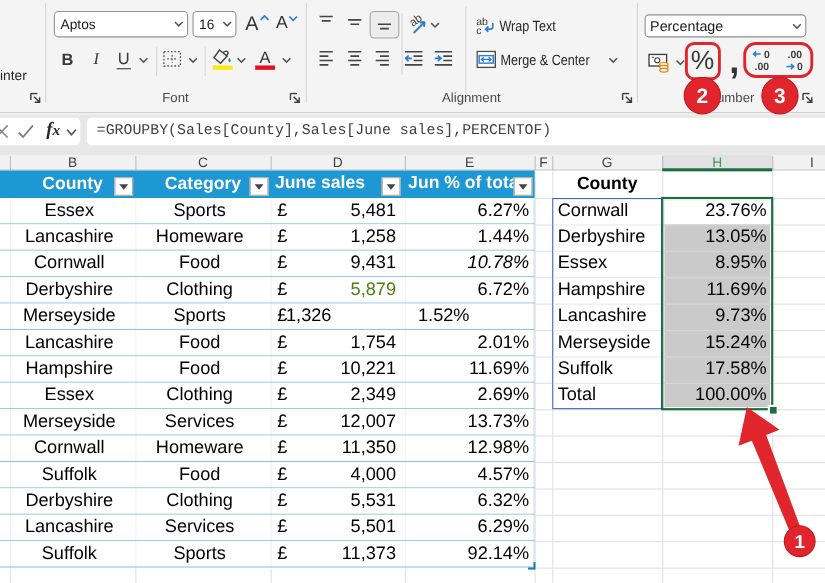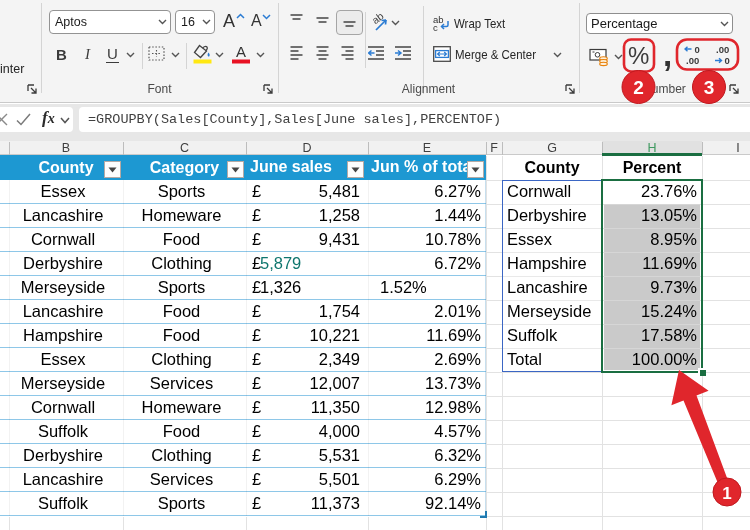--- a/index.html
+++ b/index.html
@@ -273,26 +273,26 @@
 <div class="abs" style="left:6px;top:206px;width:114px;text-align:center;font-size:16.5px;color:#000;">Lancashire</div>
 <div class="abs" style="left:120px;top:206px;width:123px;text-align:center;font-size:16.5px;color:#000;">Homeware</div>
 <div class="abs" style="left:252px;top:206px;font-size:16.5px;color:#000;">£</div>
 <div class="abs" style="left:260px;top:206px;width:100px;text-align:right;font-size:16.5px;color:#000;">1,258</div>
 <div class="abs" style="left:380px;top:206px;width:101px;text-align:right;font-size:16.5px;color:#000;">1.44%</div>
 <div class="abs" style="left:0;top:228px;width:486px;height:24px;border-bottom:1px solid #8ec7e8;background:#fff;"></div>
 <div class="abs" style="left:6px;top:230px;width:114px;text-align:center;font-size:16.5px;color:#000;">Cornwall</div>
 <div class="abs" style="left:120px;top:230px;width:123px;text-align:center;font-size:16.5px;color:#000;">Food</div>
 <div class="abs" style="left:252px;top:230px;font-size:16.5px;color:#000;">£</div>
 <div class="abs" style="left:260px;top:230px;width:100px;text-align:right;font-size:16.5px;color:#000;">9,431</div>
-<div class="abs" style="left:380px;top:230px;width:101px;text-align:right;font-size:16.5px;color:#000;">10.78%</div>
+<div class="abs" style="left:380px;top:230px;width:101px;text-align:right;font-size:16.5px;color:#000;font-style:italic;">10.78%</div>
 <div class="abs" style="left:0;top:252px;width:486px;height:24px;border-bottom:1px solid #8ec7e8;background:#fff;"></div>
 <div class="abs" style="left:6px;top:254px;width:114px;text-align:center;font-size:16.5px;color:#000;">Derbyshire</div>
 <div class="abs" style="left:120px;top:254px;width:123px;text-align:center;font-size:16.5px;color:#000;">Clothing</div>
 <div class="abs" style="left:252px;top:254px;font-size:16.5px;color:#000;">£</div>
-<div class="abs" style="left:260px;top:254px;width:100px;font-size:16.5px;color:#0f766e;">5,879</div>
+<div class="abs" style="left:260px;top:254px;width:100px;text-align:right;font-size:16.5px;color:#4d7c0f;">5,879</div>
 <div class="abs" style="left:380px;top:254px;width:101px;text-align:right;font-size:16.5px;color:#000;">6.72%</div>
 <div class="abs" style="left:0;top:276px;width:486px;height:24px;border-bottom:1px solid #8ec7e8;background:#fff;"></div>
 <div class="abs" style="left:6px;top:278px;width:114px;text-align:center;font-size:16.5px;color:#000;">Merseyside</div>
 <div class="abs" style="left:120px;top:278px;width:123px;text-align:center;font-size:16.5px;color:#000;">Sports</div>
 <div class="abs" style="left:252px;top:278px;font-size:16.5px;color:#000;">£</div>
 <div class="abs" style="left:260px;top:278px;width:100px;text-align:left;font-size:16.5px;color:#000;">1,326</div>
 <div class="abs" style="left:380px;top:278px;width:101px;text-align:left;font-size:16.5px;color:#000;">1.52%</div>
 <div class="abs" style="left:0;top:300px;width:486px;height:24px;border-bottom:1px solid #8ec7e8;background:#fff;"></div>
 <div class="abs" style="left:6px;top:302px;width:114px;text-align:center;font-size:16.5px;color:#000;">Lancashire</div>
 <div class="abs" style="left:120px;top:302px;width:123px;text-align:center;font-size:16.5px;color:#000;">Food</div>
@@ -349,21 +349,20 @@
 <div class="abs" style="left:380px;top:494px;width:101px;text-align:right;font-size:16.5px;color:#000;">92.14%</div>
 <div class="abs" style="left:9px;top:180px;width:1px;height:336px;background:rgba(0,0,0,0.05);"></div>
 <div class="abs" style="left:123px;top:180px;width:1px;height:336px;background:rgba(0,0,0,0.05);"></div>
 <div class="abs" style="left:246px;top:180px;width:1px;height:336px;background:rgba(0,0,0,0.05);"></div>
 <div class="abs" style="left:368px;top:180px;width:1px;height:336px;background:rgba(0,0,0,0.05);"></div>
 <div class="abs" style="left:485px;top:155px;width:1px;height:362px;background:rgba(70,150,200,0.3);"></div>
 <svg class="abs" style="left:480px;top:511px" width="7" height="7" viewBox="0 0 7 7">
       <path d="M6 0 V6 H0" stroke="#1f7ab0" stroke-width="2" fill="none"></path>
     </svg>
 <div class="abs" style="left:502px;top:159px;width:100px;text-align:center;font-size:16px;font-weight:bold;color:#000;">County</div>
-<div class="abs" style="left:602px;top:159px;width:100px;text-align:center;font-size:16px;font-weight:bold;color:#000;">Percent</div>
 <div class="abs" style="left:502px;top:180px;width:100px;height:192px;background:#fff;border:1px solid #3b66c4;"></div>
 <div class="abs" style="left:507px;top:182px;font-size:16.5px;color:#000;">Cornwall</div>
 <div class="abs" style="left:507px;top:206px;font-size:16.5px;color:#000;">Derbyshire</div>
 <div class="abs" style="left:503px;top:204px;width:98px;height:1px;background:#e9e9e9;"></div>
 <div class="abs" style="left:507px;top:230px;font-size:16.5px;color:#000;">Essex</div>
 <div class="abs" style="left:503px;top:228px;width:98px;height:1px;background:#e9e9e9;"></div>
 <div class="abs" style="left:507px;top:254px;font-size:16.5px;color:#000;">Hampshire</div>
 <div class="abs" style="left:503px;top:252px;width:98px;height:1px;background:#e9e9e9;"></div>
 <div class="abs" style="left:507px;top:278px;font-size:16.5px;color:#000;">Lancashire</div>
 <div class="abs" style="left:503px;top:276px;width:98px;height:1px;background:#e9e9e9;"></div>

